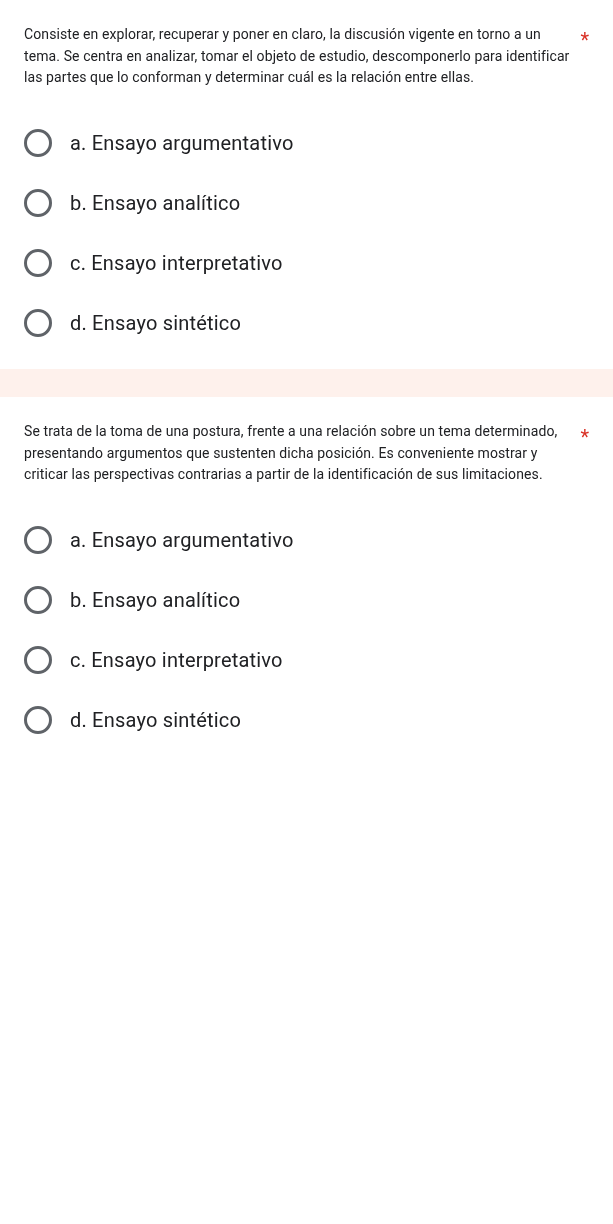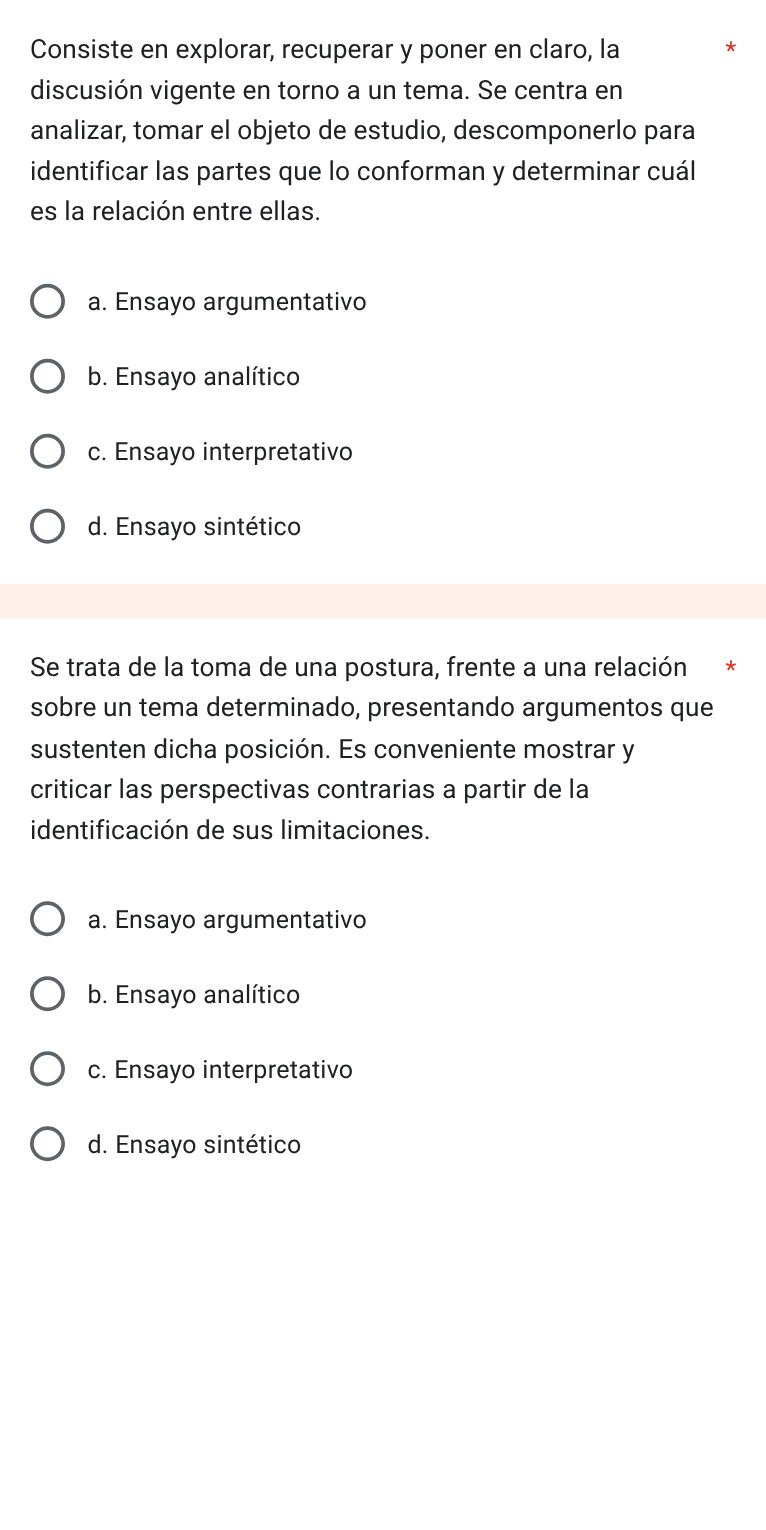--- a/index.html
+++ b/index.html
@@ -20,21 +20,21 @@
     height: 28px;
     background: #fef1ec;
   }
   .question-header {
     display: flex;
     align-items: flex-start;
     gap: 8px;
     margin-bottom: 32px;
   }
   .question-text {
-    font-size: 21px;
+    font-size: 14px;
     line-height: 1.55;
     color: #202124;
     letter-spacing: 0.1px;
     flex: 1;
   }
   .required-star {
     color: #d93025;
     font-size: 20px;
     line-height: 1.4;
     padding-top: 2px;

